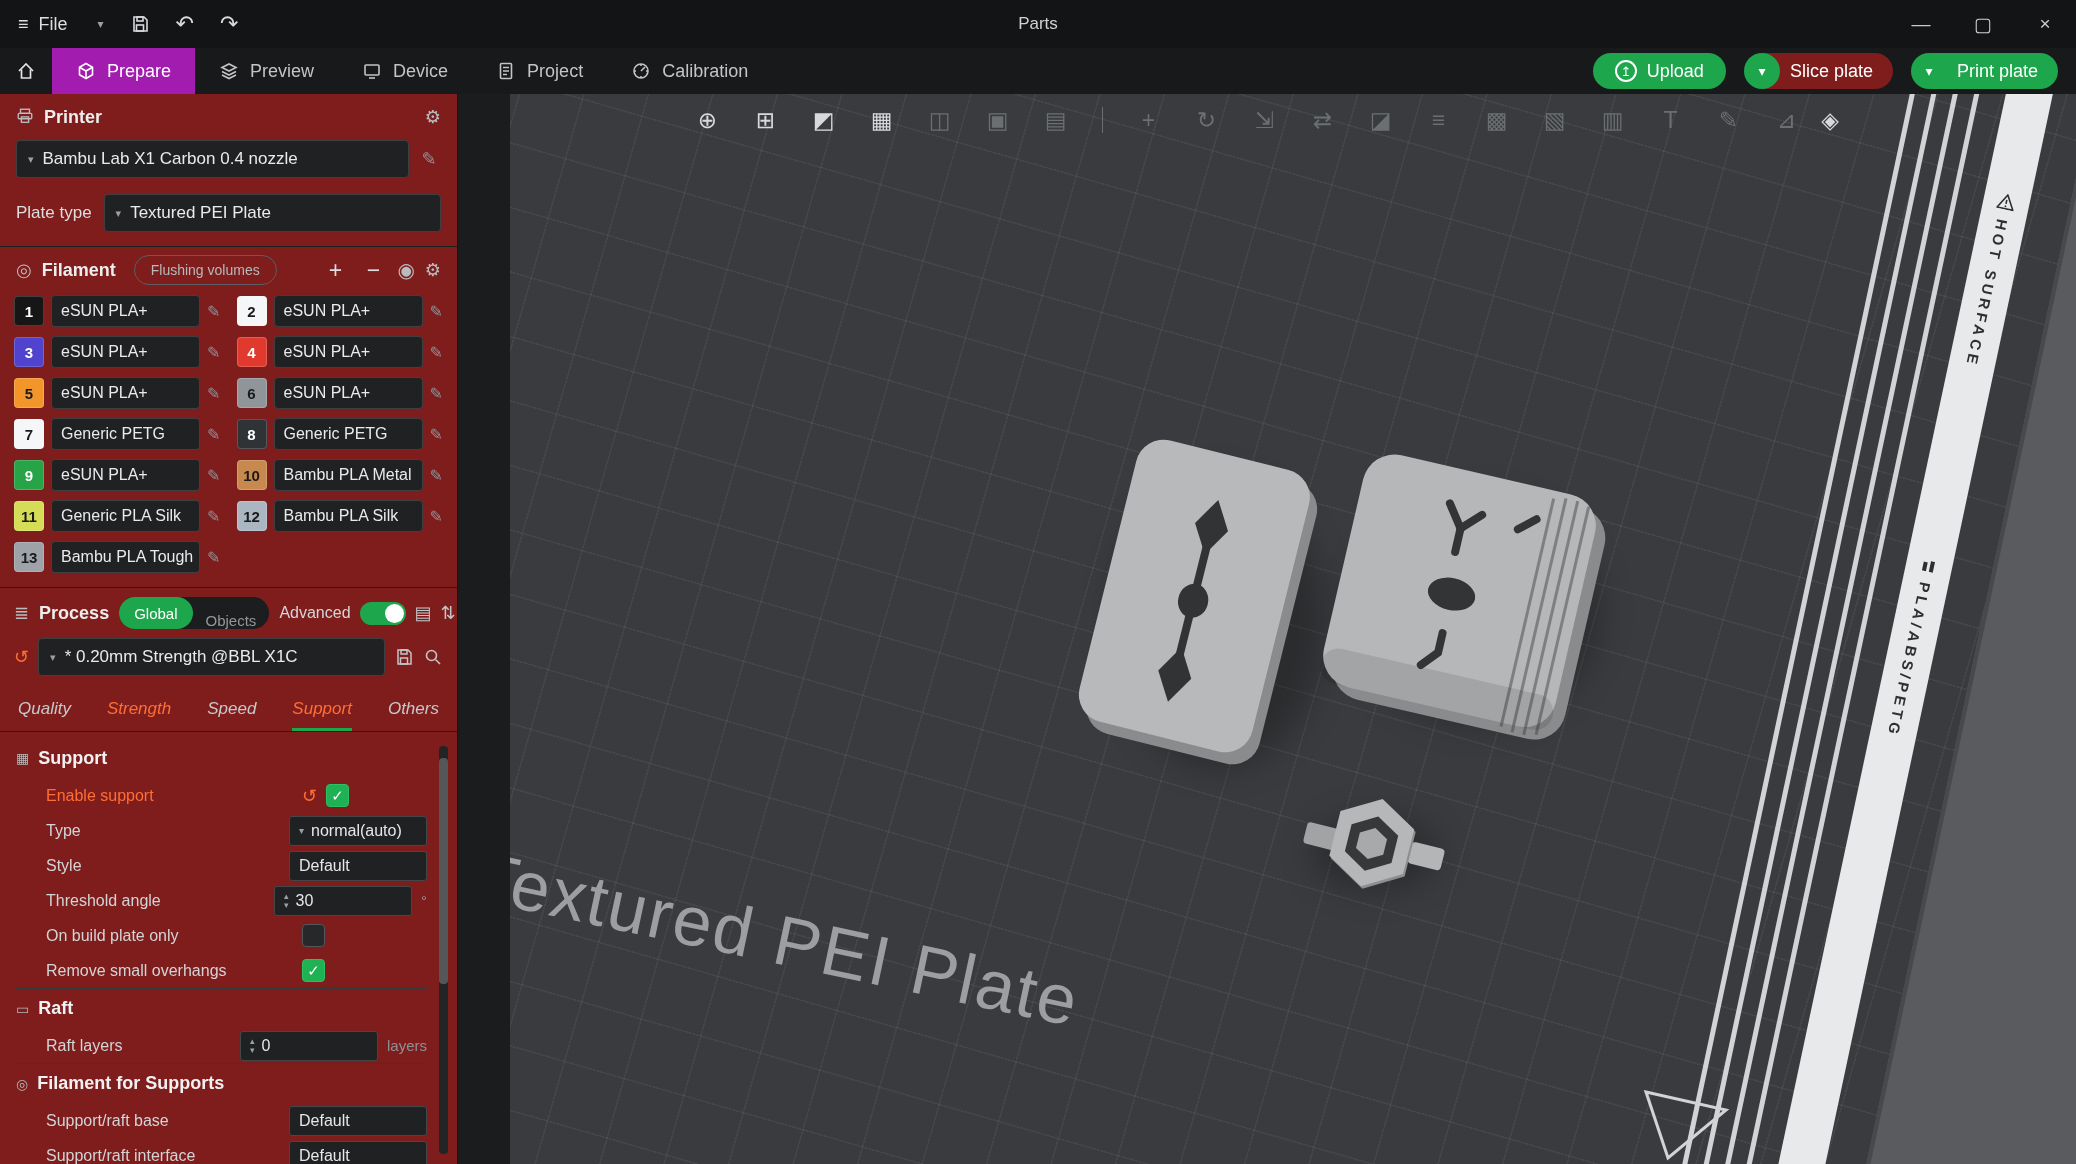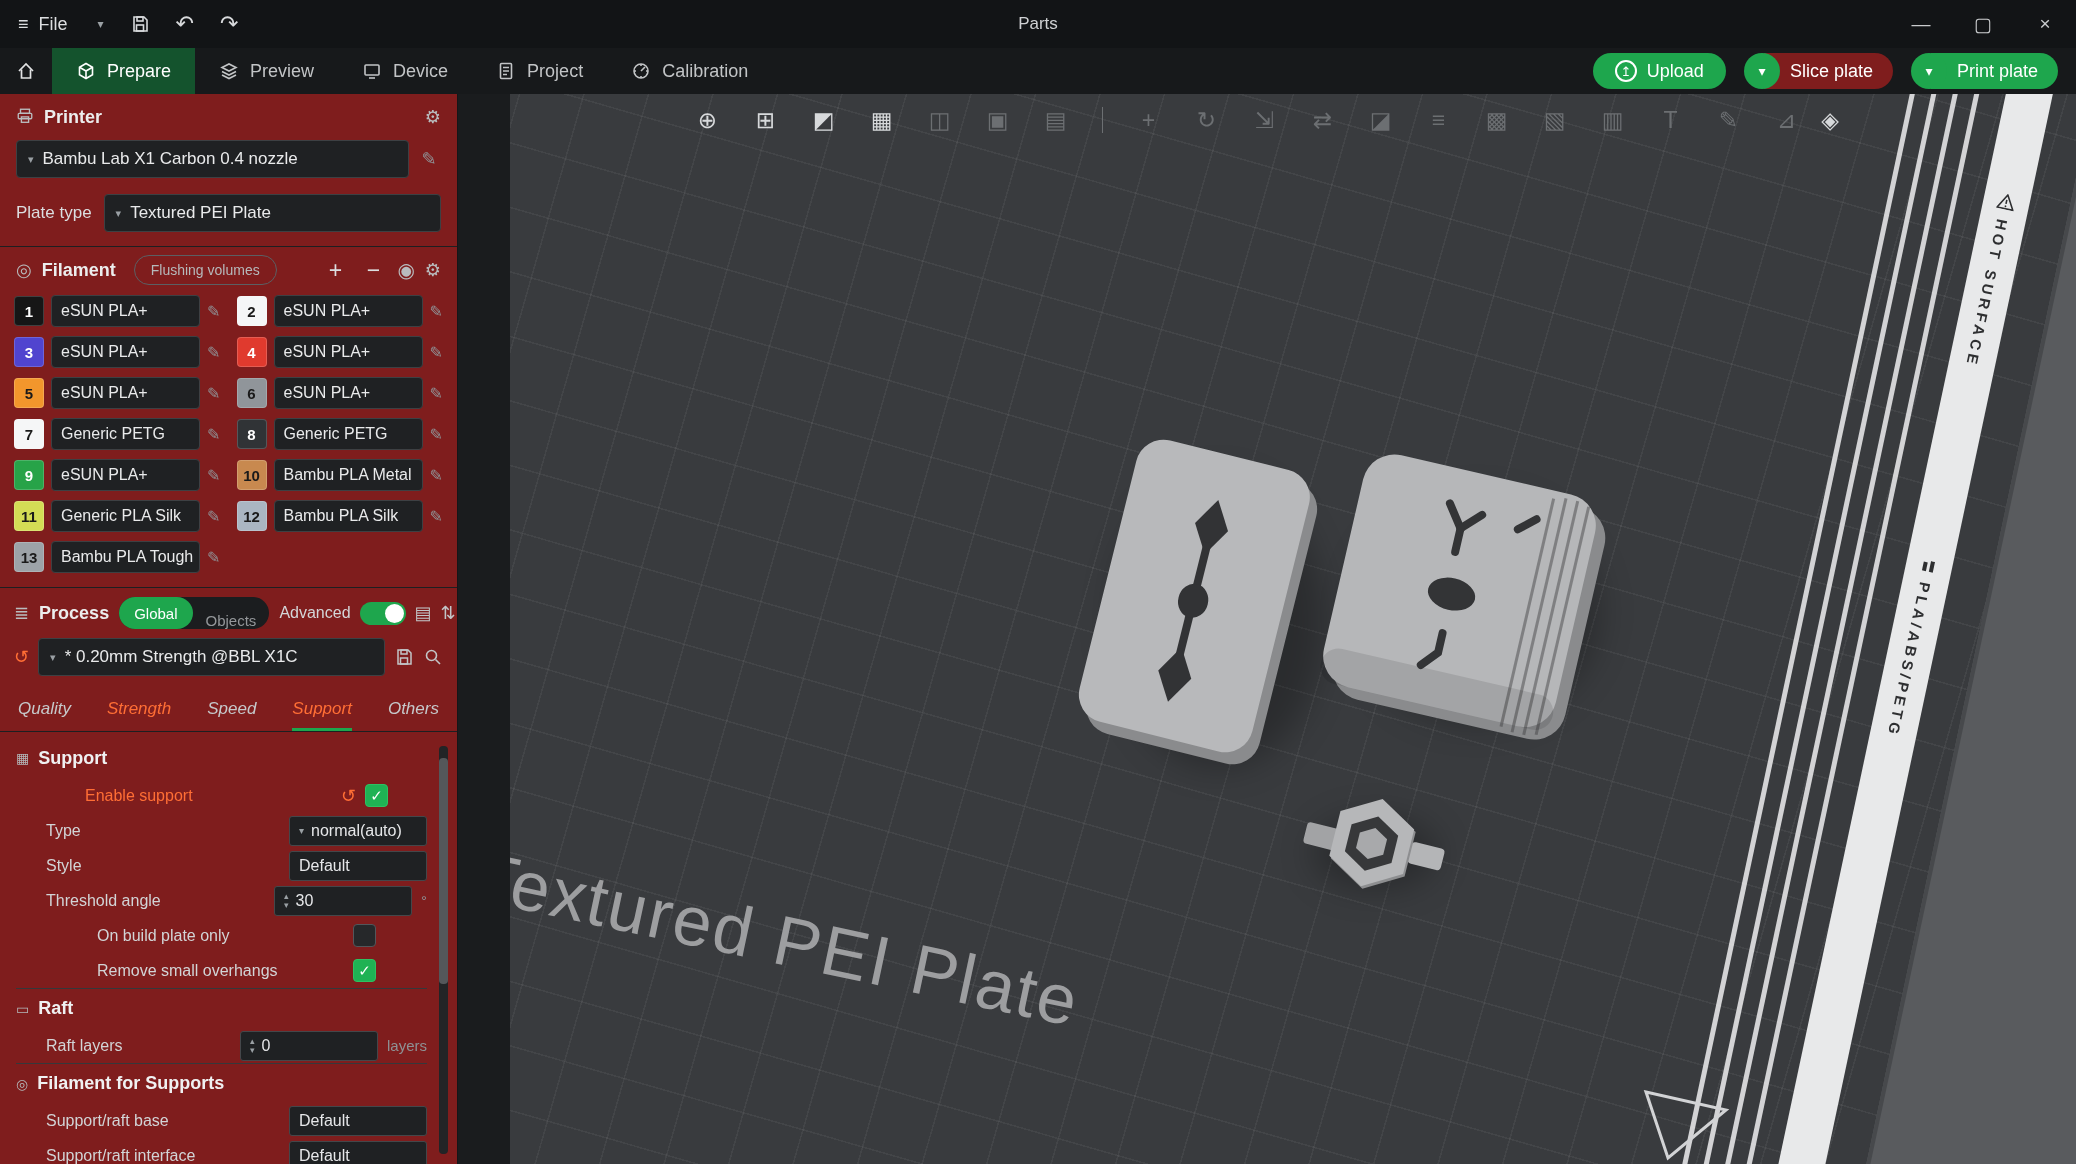--- a/index.html
+++ b/index.html
@@ -14,21 +14,21 @@
   .tb-icon{background:none;border:none;color:#d8dadc;font-size:22px;line-height:1;display:flex;align-items:center;font-family:inherit;}
   .tb-title{position:absolute;left:0;right:0;text-align:center;font-size:17px;color:#cfd1d3;}
   .tb-right{margin-left:auto;display:flex;height:100%;z-index:2;}
   .win-btn{width:62px;height:100%;display:flex;align-items:center;justify-content:center;font-size:19px;color:#c9cbcd;}
 
   
   .tabbar{position:absolute;left:0;top:48px;right:0;height:46px;background:#17191b;display:flex;align-items:center;z-index:20;}
   .home-btn{width:52px;height:100%;display:flex;align-items:center;justify-content:center;color:#e2e3e4;}
   .nav-tab{height:100%;display:flex;align-items:center;gap:11px;padding:0 24px;font-size:18px;color:#c2c4c6;}
   .nav-tab svg{width:20px;height:20px;}
-  .nav-tab.active{background:#14532d;color:#fff;}
+  .nav-tab.active{background:#a21caf;color:#fff;}
   .nav-right{margin-left:auto;display:flex;align-items:center;gap:18px;padding-right:18px;}
   .pill{height:36px;border-radius:18px;background:#1ea64d;color:#fff;display:flex;align-items:center;gap:10px;padding:0 22px;font-size:18px;}
   .up-ic{width:22px;height:22px;border:2px solid #fff;border-radius:50%;display:flex;align-items:center;justify-content:center;font-size:13px;line-height:1;}
   .split{display:flex;align-items:center;}
   .split-chev{width:36px;height:36px;border-radius:50%;background:#1ea64d;color:#fff;display:flex;align-items:center;justify-content:center;font-size:14px;z-index:1;}
   .split-label{height:36px;display:flex;align-items:center;padding:0 20px 0 26px;margin-left:-16px;border-radius:0 18px 18px 0;color:#fff;font-size:18px;}
   .split-label.gray{background:#7f1d1d;}
   .split-label.green{background:#1ea64d;}
 
   
@@ -70,21 +70,21 @@
   .ptabs{display:flex;gap:36px;align-items:stretch;height:46px;padding:0 18px;border-bottom:1px solid #1d1f21;}
   .ptab{display:flex;align-items:center;font-size:17px;color:#c6c8ca;position:relative;font-style:italic;}
   .ptab.modified{color:#ff6e35;}
   .ptab.active{color:#ff6e35;}
   .ptab.active::after{content:"";position:absolute;left:0;right:0;bottom:0;height:3px;background:#1ea64d;}
   .params{flex:1;position:relative;overflow:hidden;padding:6px 30px 0 16px;}
   .psec{display:flex;align-items:center;gap:9px;height:40px;}
   .psec.bordered{border-top:1px solid #35383b;}
   .psec-ic{font-size:14px;color:#b4b7b9;}
   .psec-t{font-size:18px;font-weight:bold;color:#f0f1f2;}
-  .prow{display:flex;align-items:center;height:35px;padding-left:30px;justify-content:center;}
+  .prow{display:flex;align-items:center;height:35px;padding-left:30px;}
   .plabel{width:256px;font-size:16px;color:#d2d4d6;}
   .plabel.modified{color:#ff6e35;}
   .pctl{display:flex;align-items:center;}
   .checkbox{width:23px;height:23px;border-radius:4px;border:1px solid #53565a;background:#26282a;display:flex;align-items:center;justify-content:center;font-size:15px;color:#fff;}
   .checkbox.checked{background:#1fb254;border-color:#2dc162;}
   .pselect{width:138px;height:30px;background:#1f2123;border:1px solid #44474a;border-radius:3px;display:flex;align-items:center;gap:7px;padding:0 9px;font-size:16px;color:#e6e7e9;}
   .pselect .chev{font-size:10px;color:#9aa0a4;}
   .arrows{display:flex;flex-direction:column;line-height:8px;font-size:9px;color:#9aa0a4;}
   .arrows i{font-style:normal;height:9px;}
   .unit{margin-left:9px;font-size:15px;color:#8e9194;}

